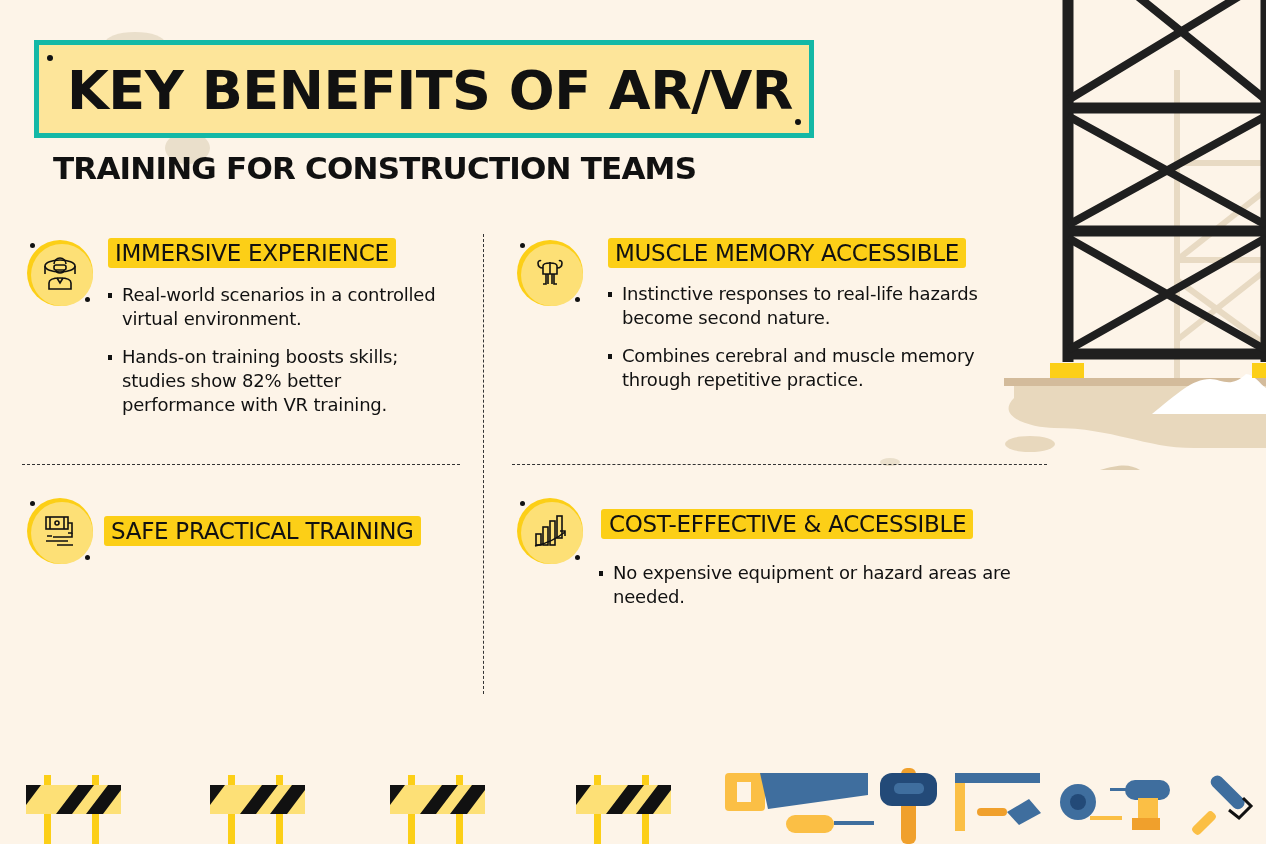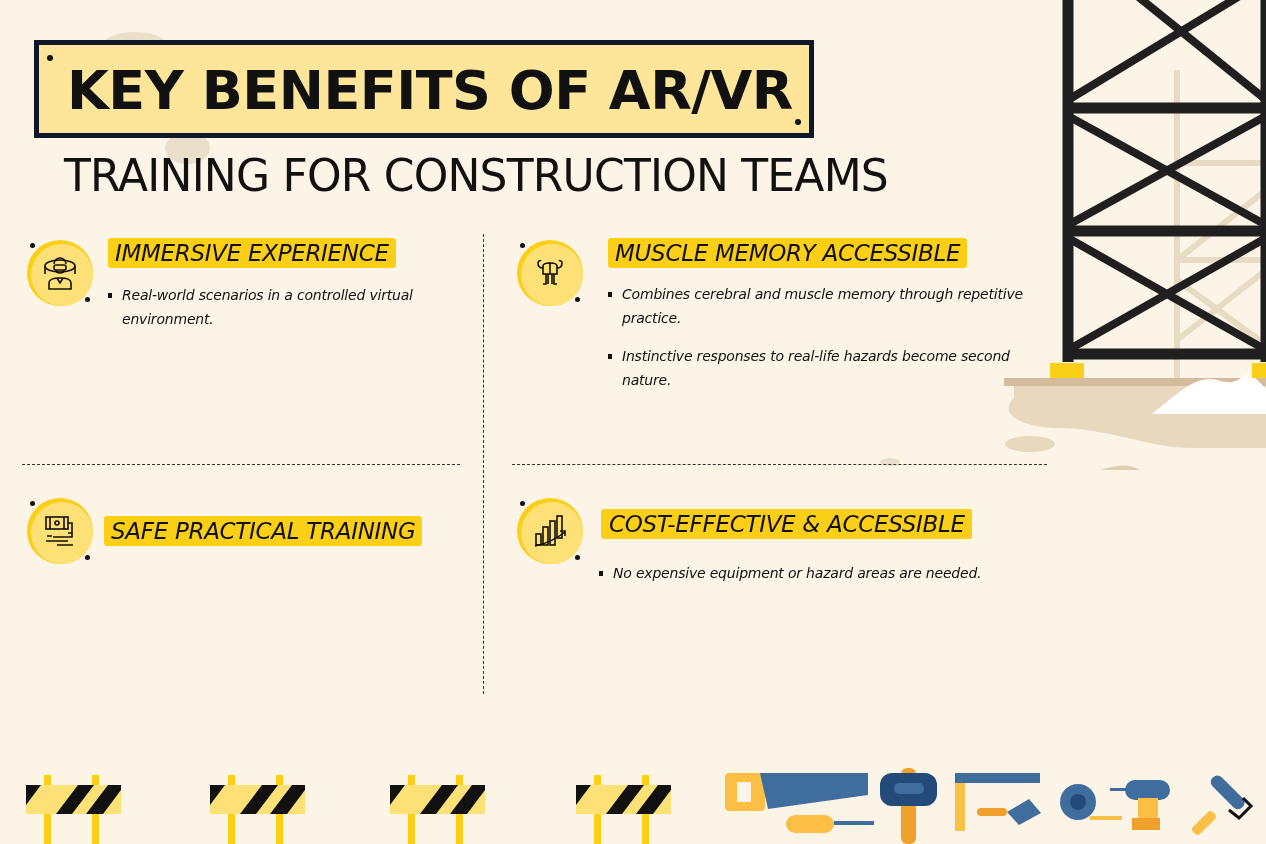--- a/index.html
+++ b/index.html
@@ -1,34 +1,34 @@
 <!DOCTYPE html>
 <html><head>
 <meta charset="utf-8">
 <style>
   * { box-sizing: border-box; margin: 0; padding: 0; }
   html, body { width: 1266px; height: 844px; overflow: hidden; }
   body { background: #fdf4e8; font-family: "DejaVu Sans", "Liberation Sans", sans-serif; color: #111; position: relative; }
 
-  .title-box { position: absolute; left: 34px; top: 40px; width: 780px; height: 98px; background: #fde59a; border: 5px solid #0f172a; }
+  .title-box { position: absolute; left: 34px; top: 40px; width: 780px; height: 98px; background: #fde59a; border: 5px solid #14b8a6; }
   .title-box .dot { position: absolute; width: 6px; height: 6px; border-radius: 50%; background: #111; }
   .title-text { position: absolute; left: 28px; top: 14px; font-size: 54px; font-weight: bold; letter-spacing: -0.5px; white-space: nowrap; font-family: "DejaVu Sans", sans-serif; }
-  .subtitle { position: absolute; left: 64px; top: 150px; font-size: 44px; font-weight: normal; letter-spacing: -0.8px; white-space: nowrap; }
+  .subtitle { position: absolute; left: 53px; top: 150px; font-size: 31px; font-weight: bold; letter-spacing: -0.8px; white-space: nowrap; }
 
   .cloud { position: absolute; background: #eadfcb; border-radius: 50%; }
 
   .section { position: absolute; }
   .icon-badge { position: absolute; width: 66px; height: 66px; }
   .icon-badge .ring { position: absolute; left: 0; top: 0; width: 66px; height: 66px; border-radius: 50%; background: #fccf17; }
   .icon-badge .disk { position: absolute; left: 4px; top: 4px; width: 62px; height: 62px; border-radius: 50%; background: #fde076; }
   .icon-badge .d { position: absolute; width: 5px; height: 5px; border-radius: 50%; background: #111; }
   .icon-badge svg { position: absolute; left: 16px; top: 16px; }
 
-  .pill { position: absolute; background: #fccf17; border-radius: 3px; padding: 2px 7px; font-size: 23px; white-space: nowrap; letter-spacing: -0.3px; font-style: italic; }
-  .bullets { position: absolute; list-style: none; font-size: 14px; line-height: 24px; letter-spacing: -0.2px; font-style: italic; }
+  .pill { position: absolute; background: #fccf17; border-radius: 3px; padding: 2px 7px; font-size: 23px; white-space: nowrap; letter-spacing: -0.3px; }
+  .bullets { position: absolute; list-style: none; font-size: 18px; line-height: 24px; letter-spacing: -0.2px; }
   .bullets li { position: relative; padding-left: 14px; margin-bottom: 14px; }
   .bullets li::before { content: ""; position: absolute; left: 0; top: 10px; width: 4px; height: 5px; background: #111; }
 
   .vline { position: absolute; left: 483px; top: 234px; height: 460px; border-left: 1.5px dashed #333; }
   .hline { position: absolute; top: 464px; border-top: 1.5px dashed #333; }
 
   .scaffold { position: absolute; left: 1000px; top: 0; width: 266px; height: 500px; }
   .barrier { position: absolute; top: 775px; width: 95px; height: 69px; }
   .tools { position: absolute; left: 720px; top: 760px; width: 546px; height: 84px; }
 </style>
@@ -62,40 +62,41 @@
       <rect x="11" y="9" width="12" height="5" rx="2"></rect>
         <path d="M11 8a6 6 0 0 1 12 0"></path>
       <path d="M13 14c0 4 8 4 8 0"></path>
         <path d="M6 33v-6c0-3 4-5 11-5s11 2 11 5v6z"></path>
         <path d="M14 22l3 5 3-5"></path>
     </svg>
   </div>
   <div class="pill" style="left:108px;top:238px;">IMMERSIVE EXPERIENCE</div>
   <ul class="bullets" style="left:108px;top:283px;width:345px;">
     <li>Real-world scenarios in a controlled virtual environment.</li>
+    <li>Hands-on training boosts skills; studies show 82% better performance with VR training.</li>
   </ul>
 </div>
 
 <div class="section">
   <div class="icon-badge" style="left:517px;top:240px;">
     <div class="ring"></div>
       <div class="disk"></div>
     <span class="d" style="left:3px;top:3px;"></span>
       <span class="d" style="left:58px;top:57px;"></span>
     <svg width="34" height="34" viewBox="0 0 34 34" fill="none" stroke="#111" stroke-width="1.6">
       <path d="M10 10c0-4 14-4 14 0v8H10z"></path>
         <path d="M17 6v12"></path>
       <path d="M10 12c-3 0-5-2-5-5 0-2 2-3 3-2M24 12c3 0 5-2 5-5 0-2-2-3-3-2"></path>
       <path d="M13 18v10h-3M21 18v10h3M15 18v10M19 18v10"></path>
     </svg>
   </div>
   <div class="pill" style="left:608px;top:238px;">MUSCLE MEMORY ACCESSIBLE</div>
   <ul class="bullets" style="left:608px;top:282px;width:435px;">
+    <li>Instinctive responses to real-life hazards become second nature.</li>
     <li>Combines cerebral and muscle memory through repetitive practice.</li>
-    <li>Instinctive responses to real-life hazards become second nature.</li>
   </ul>
 </div>
 
 <div class="section">
   <div class="icon-badge" style="left:27px;top:498px;">
     <div class="ring"></div>
       <div class="disk"></div>
     <span class="d" style="left:3px;top:3px;"></span>
       <span class="d" style="left:58px;top:57px;"></span>
     <svg width="34" height="34" viewBox="0 0 34 34" fill="none" stroke="#111" stroke-width="1.6">

